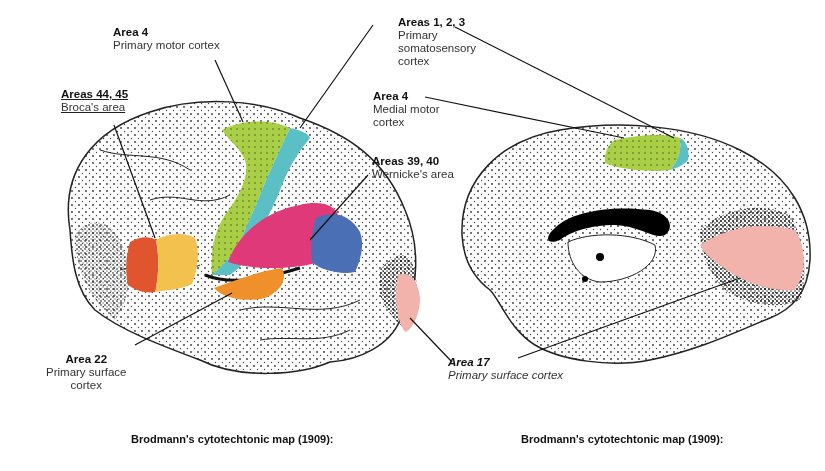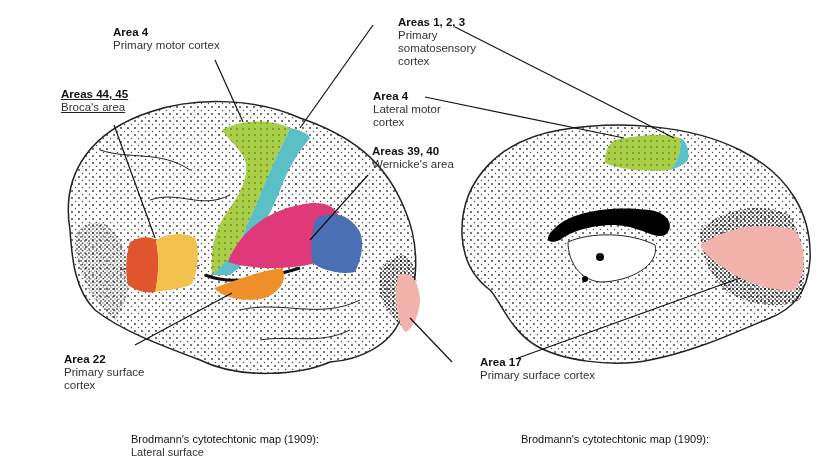--- a/index.html
+++ b/index.html
@@ -1,21 +1,21 @@
 <!DOCTYPE html>
 <html><head>
 <meta charset="utf-8">
 <style>
   html,body{margin:0;padding:0;background:#fff;}
   body{width:825px;height:471px;position:relative;overflow:hidden;font-family:"Liberation Sans",sans-serif;color:#222;}
   .lbl{position:absolute;font-size:11.5px;line-height:13px;}
   .lbl .t{font-weight:bold;display:block;color:#111;}
   .lbl .d{display:block;color:#333;}
   .cap{position:absolute;font-size:11px;line-height:13px;}
-  .cap .t{font-weight:normal;display:block;color:#111;}
+  .cap .t{font-weight:bold;display:block;color:#111;}
   .cap .d{display:block;color:#333;}
   svg{position:absolute;left:0;top:0;}
 </style>
 </head>
 <body>
 
 <svg width="825" height="471" viewBox="0 0 825 471">
   <defs>
     <pattern id="dots" width="7" height="7" patternUnits="userSpaceOnUse">
       <circle cx="2" cy="2" r="0.9" fill="#333"></circle>
@@ -92,40 +92,39 @@
   <span class="d">cortex</span>
 </div>
 
 <div class="lbl" style="left:61px;top:88px;text-decoration:underline;">
   <span class="t">Areas 44, 45</span>
   <span class="d">Broca's area</span>
 </div>
 
 <div class="lbl" style="left:373px;top:90px;">
   <span class="t">Area 4</span>
-  <span class="d">Lateral motor</span>
+  <span class="d">Medial motor</span>
   <span class="d">cortex</span>
 </div>
 
-<div class="lbl" style="left:372px;top:145px;">
+<div class="lbl" style="left:372px;top:155px;">
   <span class="t">Areas 39, 40</span>
   <span class="d">Wernicke's area</span>
 </div>
 
-<div class="lbl" style="left:64px;top:353px;">
+<div class="lbl" style="left:46px;top:353px;text-align:center;">
   <span class="t">Area 22</span>
   <span class="d">Primary surface</span>
   <span class="d">cortex</span>
 </div>
 
-<div class="lbl" style="left:480px;top:356px;">
+<div class="lbl" style="left:448px;top:356px;font-style:italic;">
   <span class="t">Area 17</span>
   <span class="d">Primary surface cortex</span>
 </div>
 
 <div class="cap" style="left:131px;top:433px;">
   <span class="t">Brodmann's cytotechtonic map (1909):</span>
-  <span class="d">Lateral surface</span>
 </div>
 
 <div class="cap" style="left:521px;top:433px;">
   <span class="t">Brodmann's cytotechtonic map (1909):</span>
 </div>
 
 </body></html>

